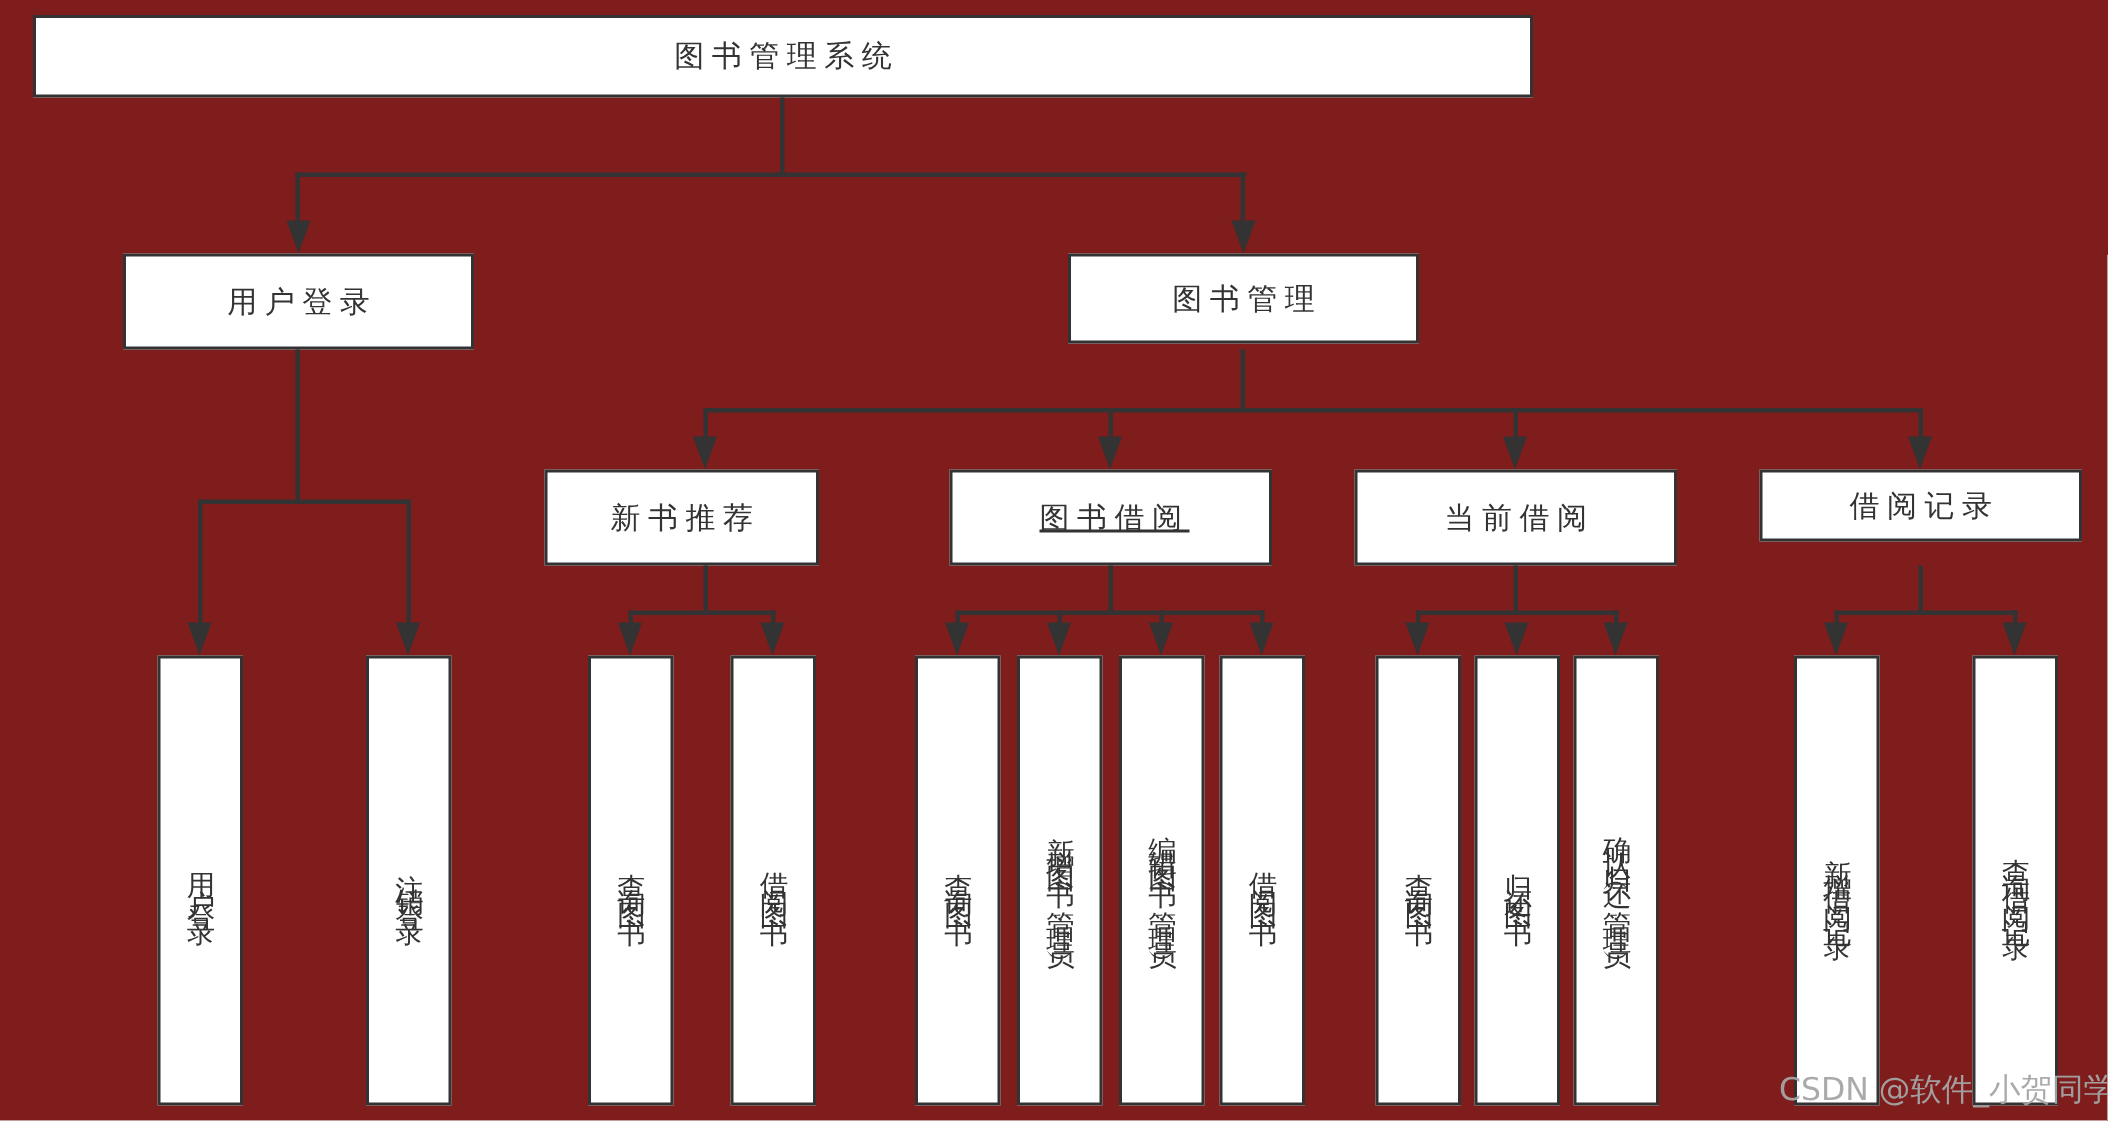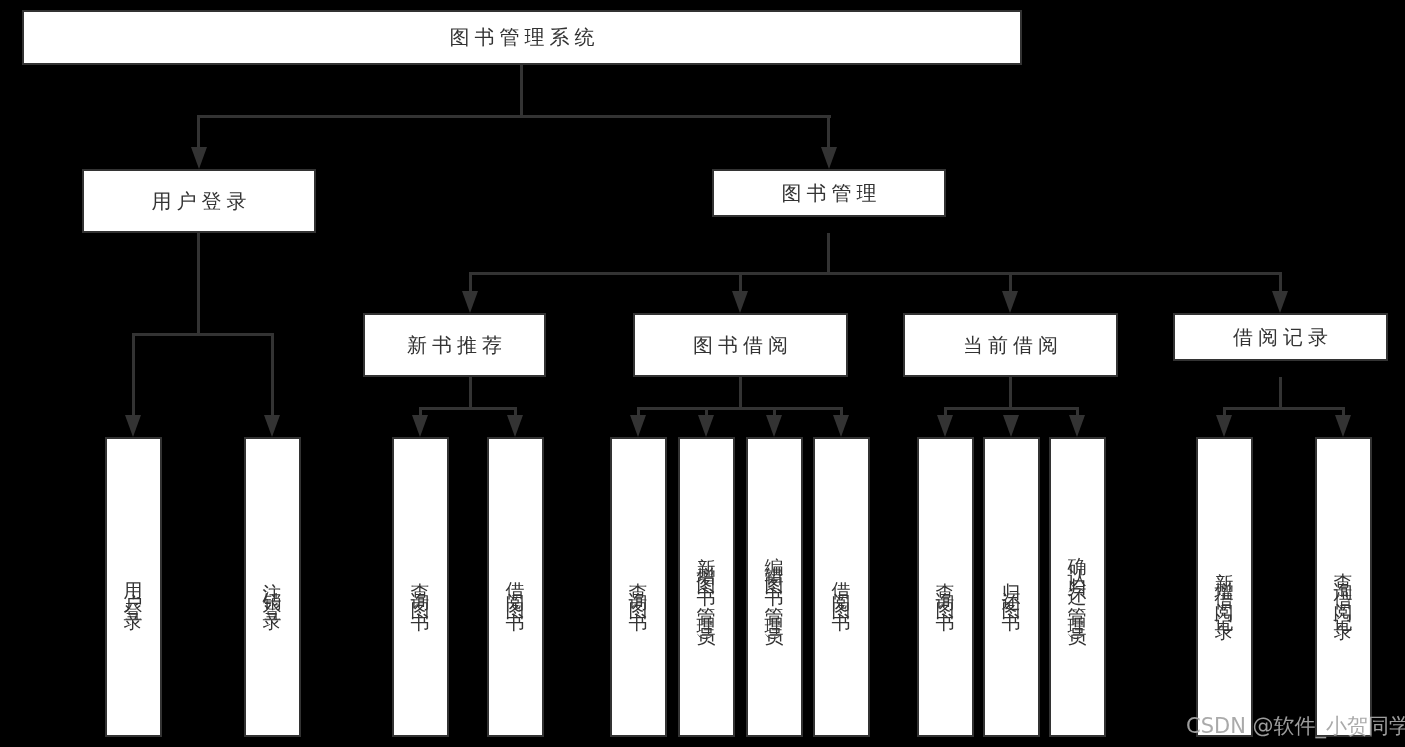--- a/index.html
+++ b/index.html
@@ -1,17 +1,17 @@
 <!DOCTYPE html>
 <html><head>
 <meta charset="utf-8">
 <style>
   html,body{margin:0;padding:0;background:#fff;}
   #canvas{
-    position:relative;width:1405px;height:747px;background:#000000;overflow:hidden;
+    position:relative;width:1405px;height:747px;background:#7f1d1d;overflow:hidden;
     font-family:"DejaVu Sans","Liberation Sans",sans-serif;
   }
   .box{
     position:absolute;box-sizing:border-box;border:2px solid #333;background:#fff;
     display:flex;align-items:center;justify-content:center;
     color:#333;font-size:20px;letter-spacing:5px;text-indent:5px;white-space:nowrap;
   }
   .leaf{
     position:absolute;box-sizing:border-box;border:2px solid #333;background:#fff;
     top:437px;width:57px;height:300px;
@@ -45,21 +45,21 @@
   <div class="vline" style="left:520px;top:65px;height:52px;"></div>
   <div class="hline" style="left:197px;top:115px;width:634px;"></div>
   <div class="vline" style="left:197px;top:115px;height:35px;"></div>
   <div class="vline" style="left:827px;top:115px;height:35px;"></div>
   <div class="arrow" style="left:191px;top:147px;"></div>
   <div class="arrow" style="left:821px;top:147px;"></div>
 
   <div class="box" style="left:82px;top:169px;width:234px;height:64px;">
     <span>用户登录</span>
   </div>
-  <div class="box" style="left:712px;top:169px;width:234px;height:48px;">
+  <div class="box" style="left:712px;top:169px;width:234px;height:60px;">
     <span>图书管理</span>
   </div>
 
   <div class="vline" style="left:197px;top:233px;height:102px;"></div>
   <div class="hline" style="left:132px;top:333px;width:142px;"></div>
   <div class="vline" style="left:132px;top:333px;height:84px;"></div>
   <div class="vline" style="left:271px;top:333px;height:84px;"></div>
   <div class="arrow" style="left:125px;top:415px;"></div>
   <div class="arrow" style="left:264px;top:415px;"></div>
 
@@ -70,21 +70,21 @@
   <div class="vline" style="left:1009px;top:272px;height:22px;"></div>
   <div class="vline" style="left:1279px;top:272px;height:22px;"></div>
   <div class="arrow" style="left:462px;top:291px;"></div>
   <div class="arrow" style="left:732px;top:291px;"></div>
   <div class="arrow" style="left:1002px;top:291px;"></div>
   <div class="arrow" style="left:1272px;top:291px;"></div>
 
   <div class="box" style="left:363px;top:313px;width:183px;height:64px;">
     <span>新书推荐</span>
   </div>
-  <div class="box" style="left:633px;top:313px;width:215px;height:64px;">
+  <div class="box" style="left:633px;top:313px;width:215px;height:64px;text-decoration:underline;">
     <span>图书借阅</span>
   </div>
   <div class="box" style="left:903px;top:313px;width:215px;height:64px;">
     <span>当前借阅</span>
   </div>
   <div class="box" style="left:1173px;top:313px;width:215px;height:48px;">
     <span>借阅记录</span>
   </div>
 
   <div class="vline" style="left:469px;top:377px;height:33px;"></div>

